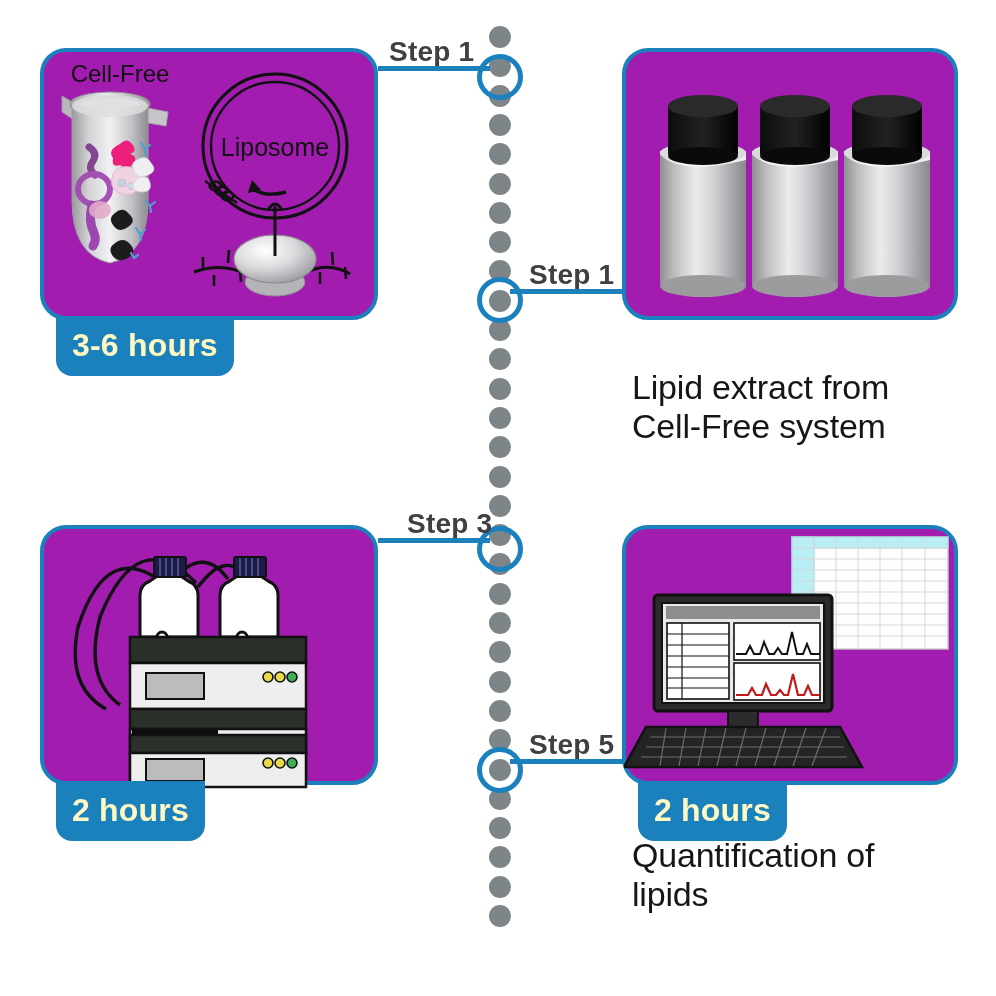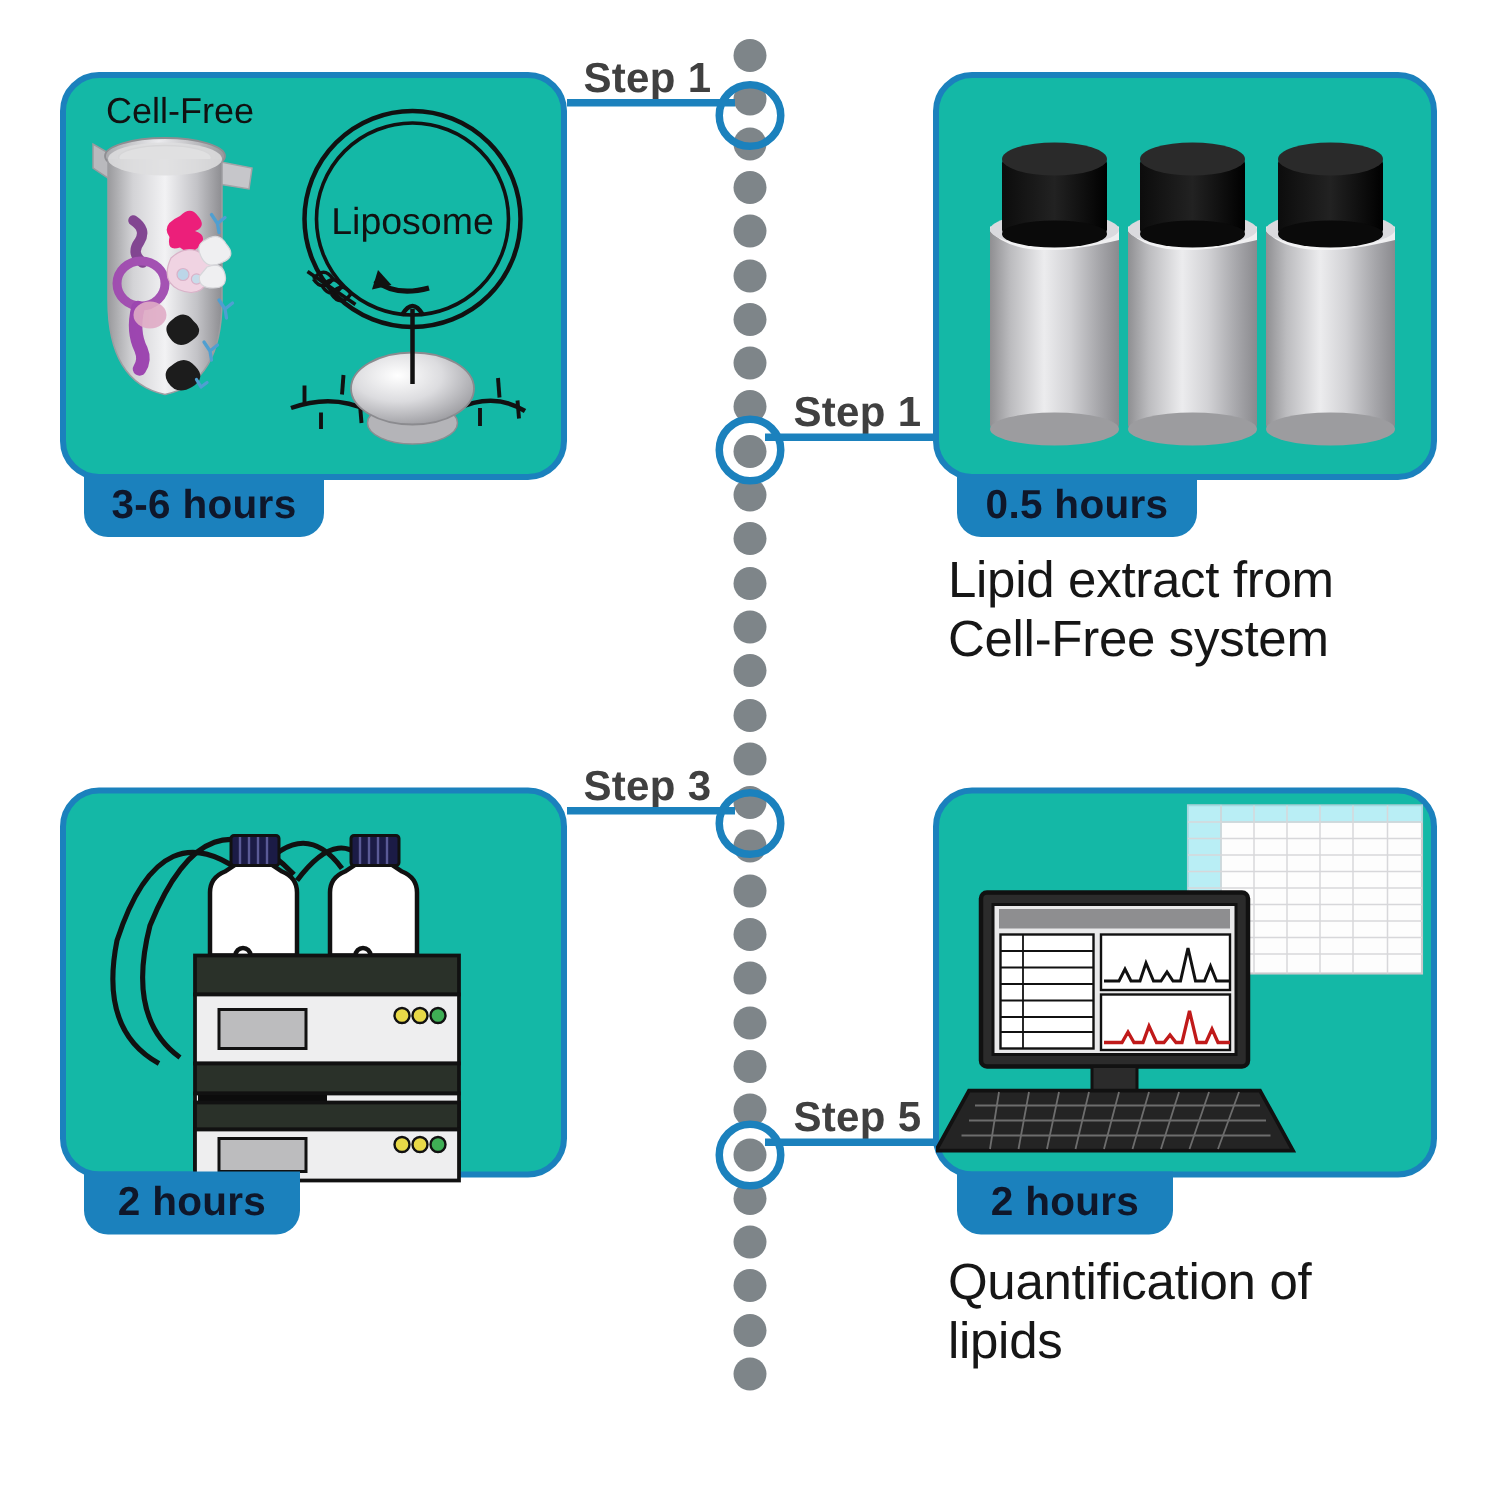--- a/index.html
+++ b/index.html
@@ -12,53 +12,53 @@
   
   .timeline{position:absolute;left:489px;top:26px;width:22px;height:940px;}
   .tl-dot{position:absolute;left:0;width:22px;height:22px;border-radius:50%;
           background:#7e8589;}
   .tl-ring{position:absolute;width:46px;height:46px;left:-12px;
            border:5px solid #1b81bd;border-radius:50%;background:transparent;
            box-sizing:border-box;}
 
   
   .card{position:absolute;border:4.5px solid #1b81bd;border-radius:26px;
-        background:#14b8a6;box-sizing:border-box;}
+        background:#a21caf;box-sizing:border-box;}
   .c1{left:40px;  top:48px;  width:338px;height:272px;}
   .c2{left:622px; top:48px;  width:336px;height:272px;}
   .c3{left:40px;  top:525px; width:338px;height:260px;}
   .c4{left:622px; top:525px; width:336px;height:260px;}
 
   
-  .badge{position:absolute;background:#1b81bd;color:#0f172a;
-         font-size:27px;font-weight:bold;letter-spacing:.2px;
+  .badge{position:absolute;background:#1b81bd;color:#fef9c3;
+         font-size:32px;font-weight:bold;letter-spacing:.2px;
          border-radius:0 0 16px 16px;
          display:flex;align-items:center;justify-content:center;
-         height:42px;box-sizing:border-box;padding:0 16px 2px 16px;}
+         height:60px;box-sizing:border-box;padding:0 16px 2px 16px;}
   .b1{left:56px; top:316px; min-width:160px;}
   .b2{left:638px;top:316px; min-width:160px;}
   .b3{left:56px; top:781px; min-width:144px;}
   .b4{left:638px;top:781px; min-width:144px;}
 
   
   .caption{position:absolute;font-size:34px;line-height:1.14;color:#161616;
            font-weight:400;letter-spacing:-0.2px;white-space:pre-line;}
   .cap1{left:42px; top:368px;width:400px;}
   .cap2{left:632px;top:368px;width:380px;}
   .cap3{left:42px; top:836px;width:400px;}
   .cap4{left:632px;top:836px;width:380px;}
 
   
   .steplabel{position:absolute;color:#404040;font-size:28px;font-weight:bold;
              letter-spacing:.2px;white-space:nowrap;}
   .connector{position:absolute;height:5px;background:#1b81bd;}
 
   .sl1{left:389px;top:36px;}  .cn1{left:378px;top:66px;width:112px;}
   .sl2{left:529px;top:259px;} .cn2{left:510px;top:289px;width:114px;}
-  .sl3{left:389px;top:508px;text-align:right;} .cn3{left:378px;top:538px;width:112px;}
+  .sl3{left:407px;top:508px;text-align:right;} .cn3{left:378px;top:538px;width:112px;}
   .sl4{left:529px;top:729px;} .cn4{left:510px;top:759px;width:114px;}
 
   .art{position:absolute;}
 </style>
 </head>
 <body>
 
 <div id="stage">
 
   <div class="timeline" id="timeline">
@@ -246,21 +246,20 @@
         <rect x="220" y="102" width="86" height="134" rx="3" fill="url(#btlG)"></rect>
         <ellipse cx="263" cy="236" rx="43" ry="11" fill="#9c9c9f"></ellipse>
         <path d="M220 104 q20 22 86 6 l0 -9 l-86 0 Z" fill="#f6f6f7" opacity="0.92"></path>
         <ellipse cx="263" cy="103" rx="43" ry="11" fill="#dadade"></ellipse>
         <rect x="228" y="56" width="70" height="50" rx="3" fill="url(#capB)"></rect>
         <ellipse cx="263" cy="56" rx="35" ry="11" fill="#2a2a2a"></ellipse>
         <ellipse cx="263" cy="106" rx="35" ry="9" fill="#0a0a0a"></ellipse>
       </g>
     </svg>
   </div>
-  <div class="badge b2">0.5 hours</div>
   <div class="caption cap2">Lipid extract from
 Cell-Free system</div>
   <div class="steplabel sl2">Step 1</div>
   <div class="connector cn2"></div>
 
   <div class="card c3">
     <svg class="art" style="left:-2px;top:-2px;" width="336" height="258" viewBox="0 0 336 258">
 
       <g fill="none" stroke="#111" stroke-width="3.4">
         <path d="M126 60 q-60 -52 -90 40 q-12 60 28 82"></path>

